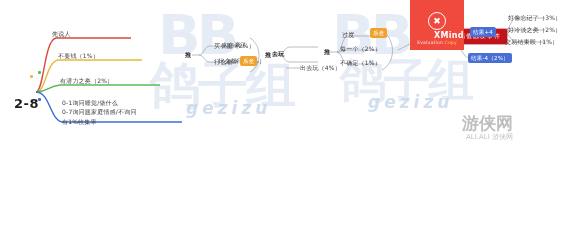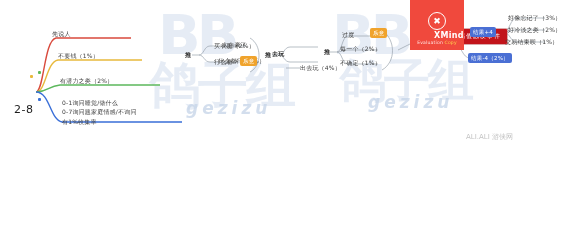--- a/index.html
+++ b/index.html
@@ -49,22 +49,22 @@
   .node{
     position:absolute;
     font-size:6px;
     color:#3c3c3c;
     white-space:nowrap;
     line-height:1.45;
     letter-spacing:.2px;
   }
   .node.bold{font-weight:700;color:#222;}
   .root-label{
-    position:absolute;left:14px;top:103px;
-    font-size:11px;font-weight:400;color:#1d1d1d;letter-spacing:.5px;
+    position:absolute;left:14px;top:96px;
+    font-size:13px;font-weight:700;color:#1d1d1d;letter-spacing:.5px;
   }
   .multi{line-height:1.55;}
 
   
   .badge{
     position:absolute;
     font-size:5.5px;
     color:#fff;
     border-radius:2px;
     padding:1.5px 3px;
@@ -119,20 +119,21 @@
 <body>
 
 <div id="canvas">
 
   <div class="wm wm-big1">BB</div>
   <div class="wm wm-big2">BB</div>
   <div class="wm wm-sub1">鸽子组</div>
   <div class="wm wm-sub2">鸽子组</div>
   <div class="wm wm-latin1">gezizu</div>
   <div class="wm wm-latin2">gezizu</div>
+  <div class="wm-grey">游侠网</div>
   <div class="wm-grey-sub">ALI.ALI 游侠网</div>
 
   <svg id="links" viewBox="0 0 584 152">
 
     <path d="M36 92 C 44 92, 44 40, 56 38 L 131 38" fill="none" stroke="#d94a3d" stroke-width="1.4"></path>
     <path d="M36 92 C 46 92, 46 62, 58 60 L 142 60" fill="none" stroke="#e8b93c" stroke-width="1.4"></path>
     <path d="M36 92 C 48 92, 48 86, 60 85 L 160 85" fill="none" stroke="#5cb85c" stroke-width="1.4"></path>
     <path d="M36 92 C 50 92, 50 120, 62 122 L 182 122" fill="none" stroke="#3a6fd8" stroke-width="1.4"></path>
 
     <path d="M192 55 L 199 55" stroke="#9aa3ad" stroke-width=".7" fill="none"></path>

